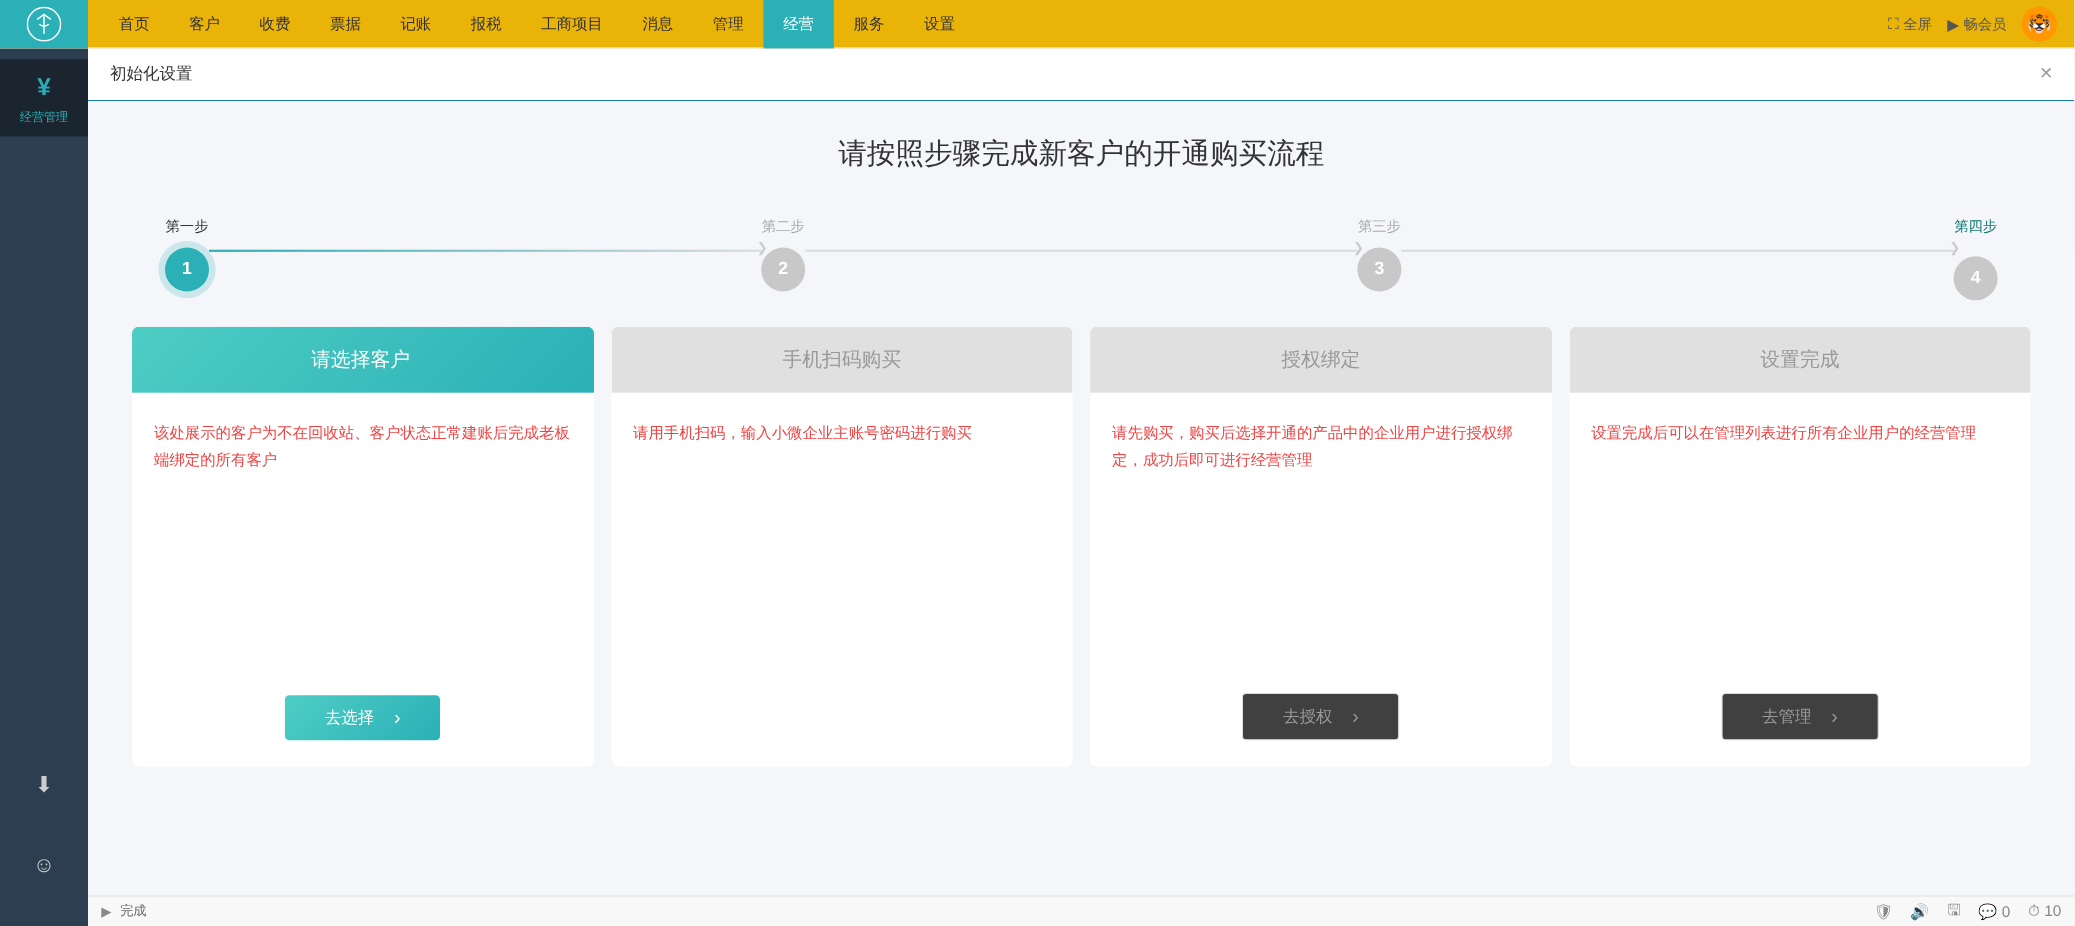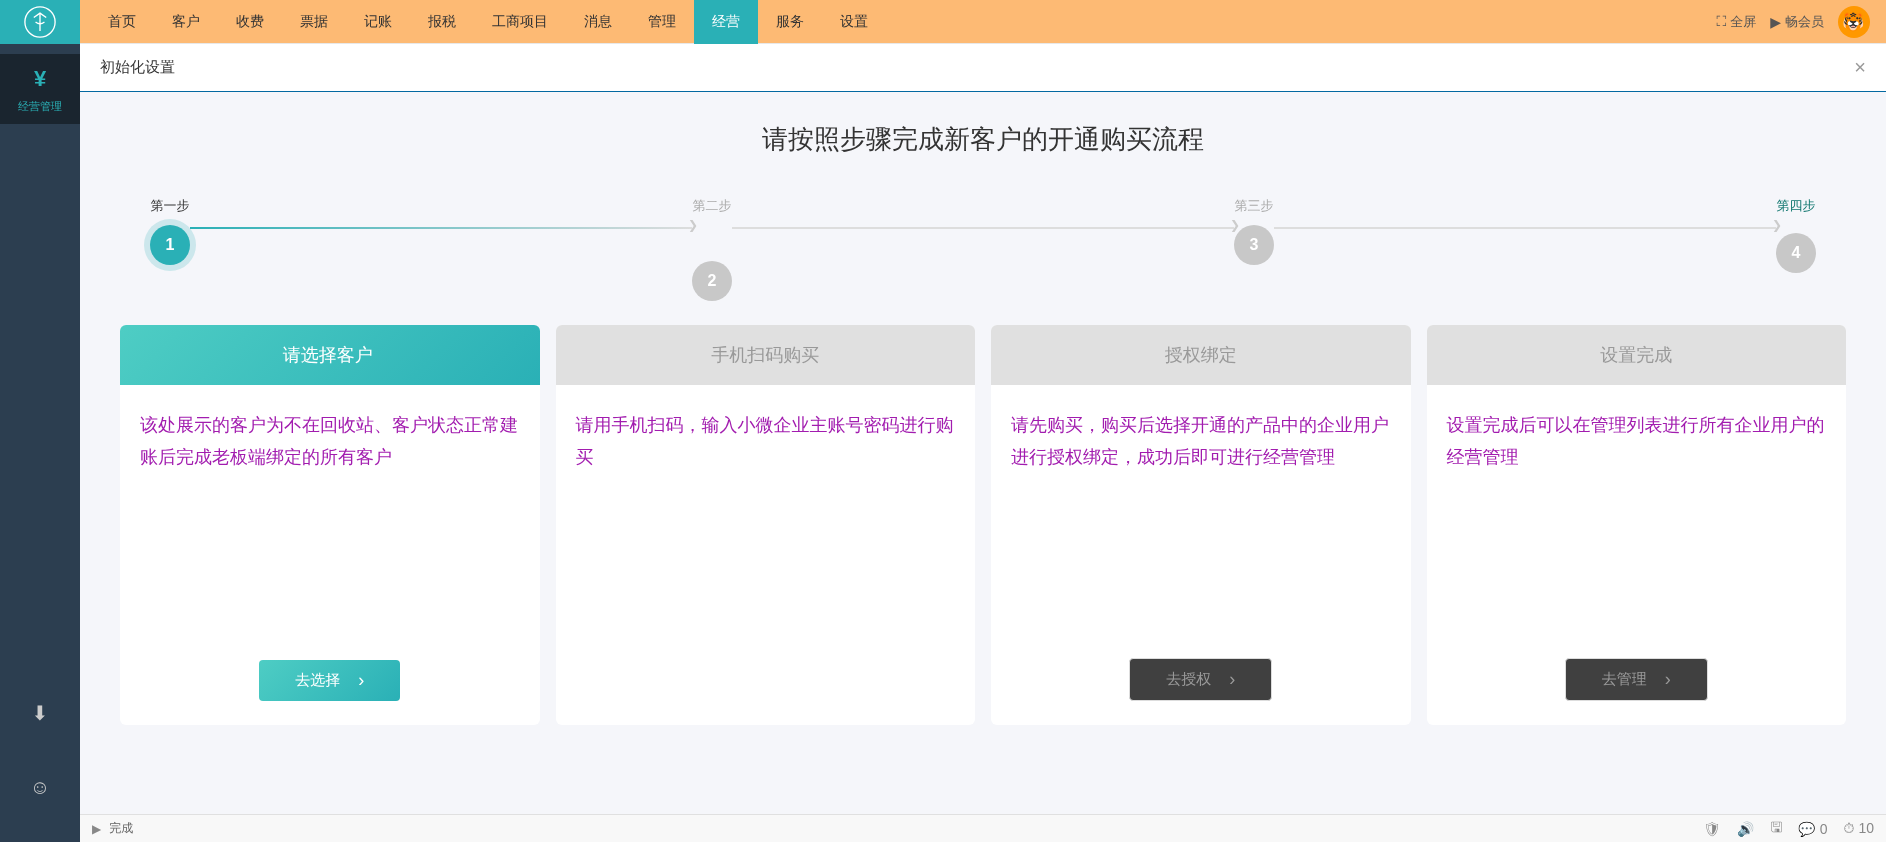--- a/index.html
+++ b/index.html
@@ -1,20 +1,20 @@
 <!DOCTYPE html>
 <html><head>
   <meta charset="utf-8">
   <style>
     * { margin: 0; padding: 0; box-sizing: border-box; }
     body { font-family: "Microsoft YaHei", "PingFang SC", sans-serif; background: #f0f2f5; width: 1886px; height: 842px; overflow: hidden; display: flex; flex-direction: column; }
 
     
     .top-nav {
-      background: #fdba74;
+      background: #eab308;
       height: 44px;
       display: flex;
       align-items: center;
       border-bottom: 1px solid #e8e8e8;
       flex-shrink: 0;
     }
     .top-nav-logo {
       width: 80px;
       height: 44px;
       background: #2ab0b6;
@@ -192,22 +192,22 @@
     }
     .card-header {
       padding: 18px 20px;
       font-size: 18px;
       text-align: center;
       font-weight: 500;
     }
     .card-body {
       padding: 24px 20px;
       flex: 1;
-      font-size: 18px;
-      color: #a21caf;
+      font-size: 14px;
+      color: #ef4444;
       line-height: 1.8;
     }
     .card-footer {
       padding: 16px 20px 24px;
       display: flex;
       justify-content: center;
     }
     .card-btn {
       padding: 10px 36px;
       border-radius: 4px;
@@ -351,21 +351,21 @@
           <span style="font-size:13px; color:#333; margin-bottom:10px;">第一步</span>
           <div style="width:40px;height:40px;border-radius:50%;background:#2ab0b6;color:#fff;display:flex;align-items:center;justify-content:center;font-size:16px;font-weight:bold;position:relative;box-shadow:0 0 0 6px rgba(42,176,182,0.2);">
             <span>1</span>
           </div>
         </div>
 
         <div style="flex:1; height:2px; background:linear-gradient(to right,#2ab0b6,#ddd); margin-top:30px; position:relative;">
           <span style="position:absolute;right:-6px;top:-9px;color:#ccc;font-size:12px;">❯</span>
         </div>
 
-        <div style="display:flex; flex-direction:column; align-items:center;gap:36px;">
+        <div style="display:flex; flex-direction:column; align-items:center;">
           <span style="font-size:13px; color:#aaa; margin-bottom:10px;">第二步</span>
           <div style="width:40px;height:40px;border-radius:50%;background:#c8c8c8;color:#fff;display:flex;align-items:center;justify-content:center;font-size:16px;font-weight:bold;">
             <span>2</span>
           </div>
         </div>
 
         <div style="flex:1; height:2px; background:#ddd; margin-top:30px; position:relative;">
           <span style="position:absolute;right:-6px;top:-9px;color:#ccc;font-size:12px;">❯</span>
         </div>
 

